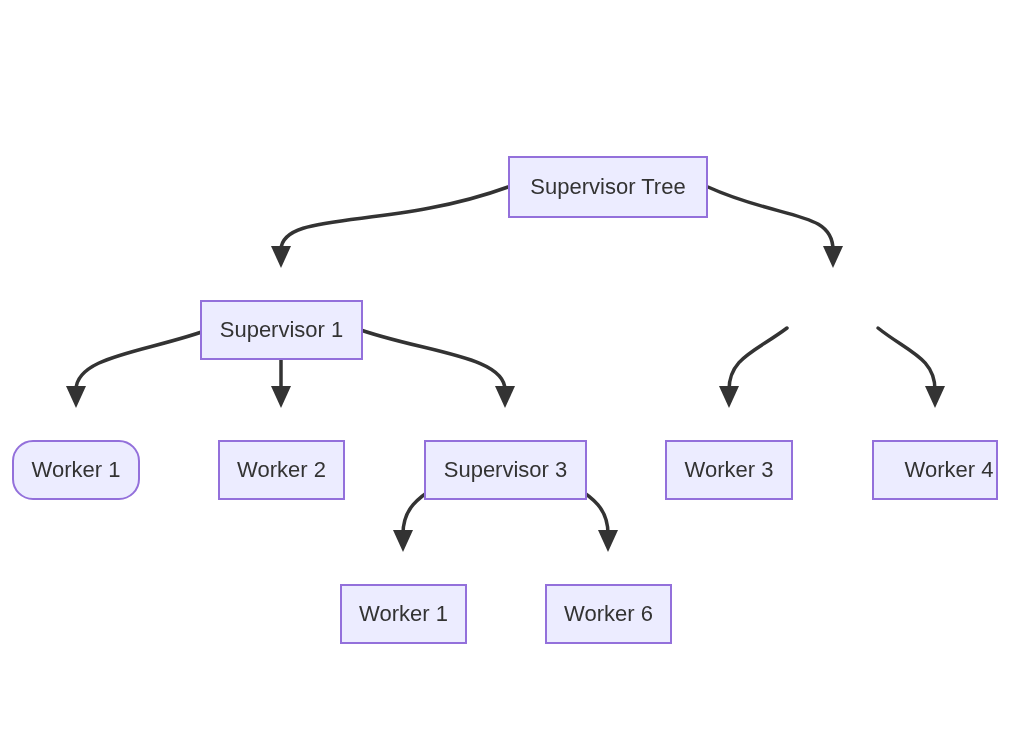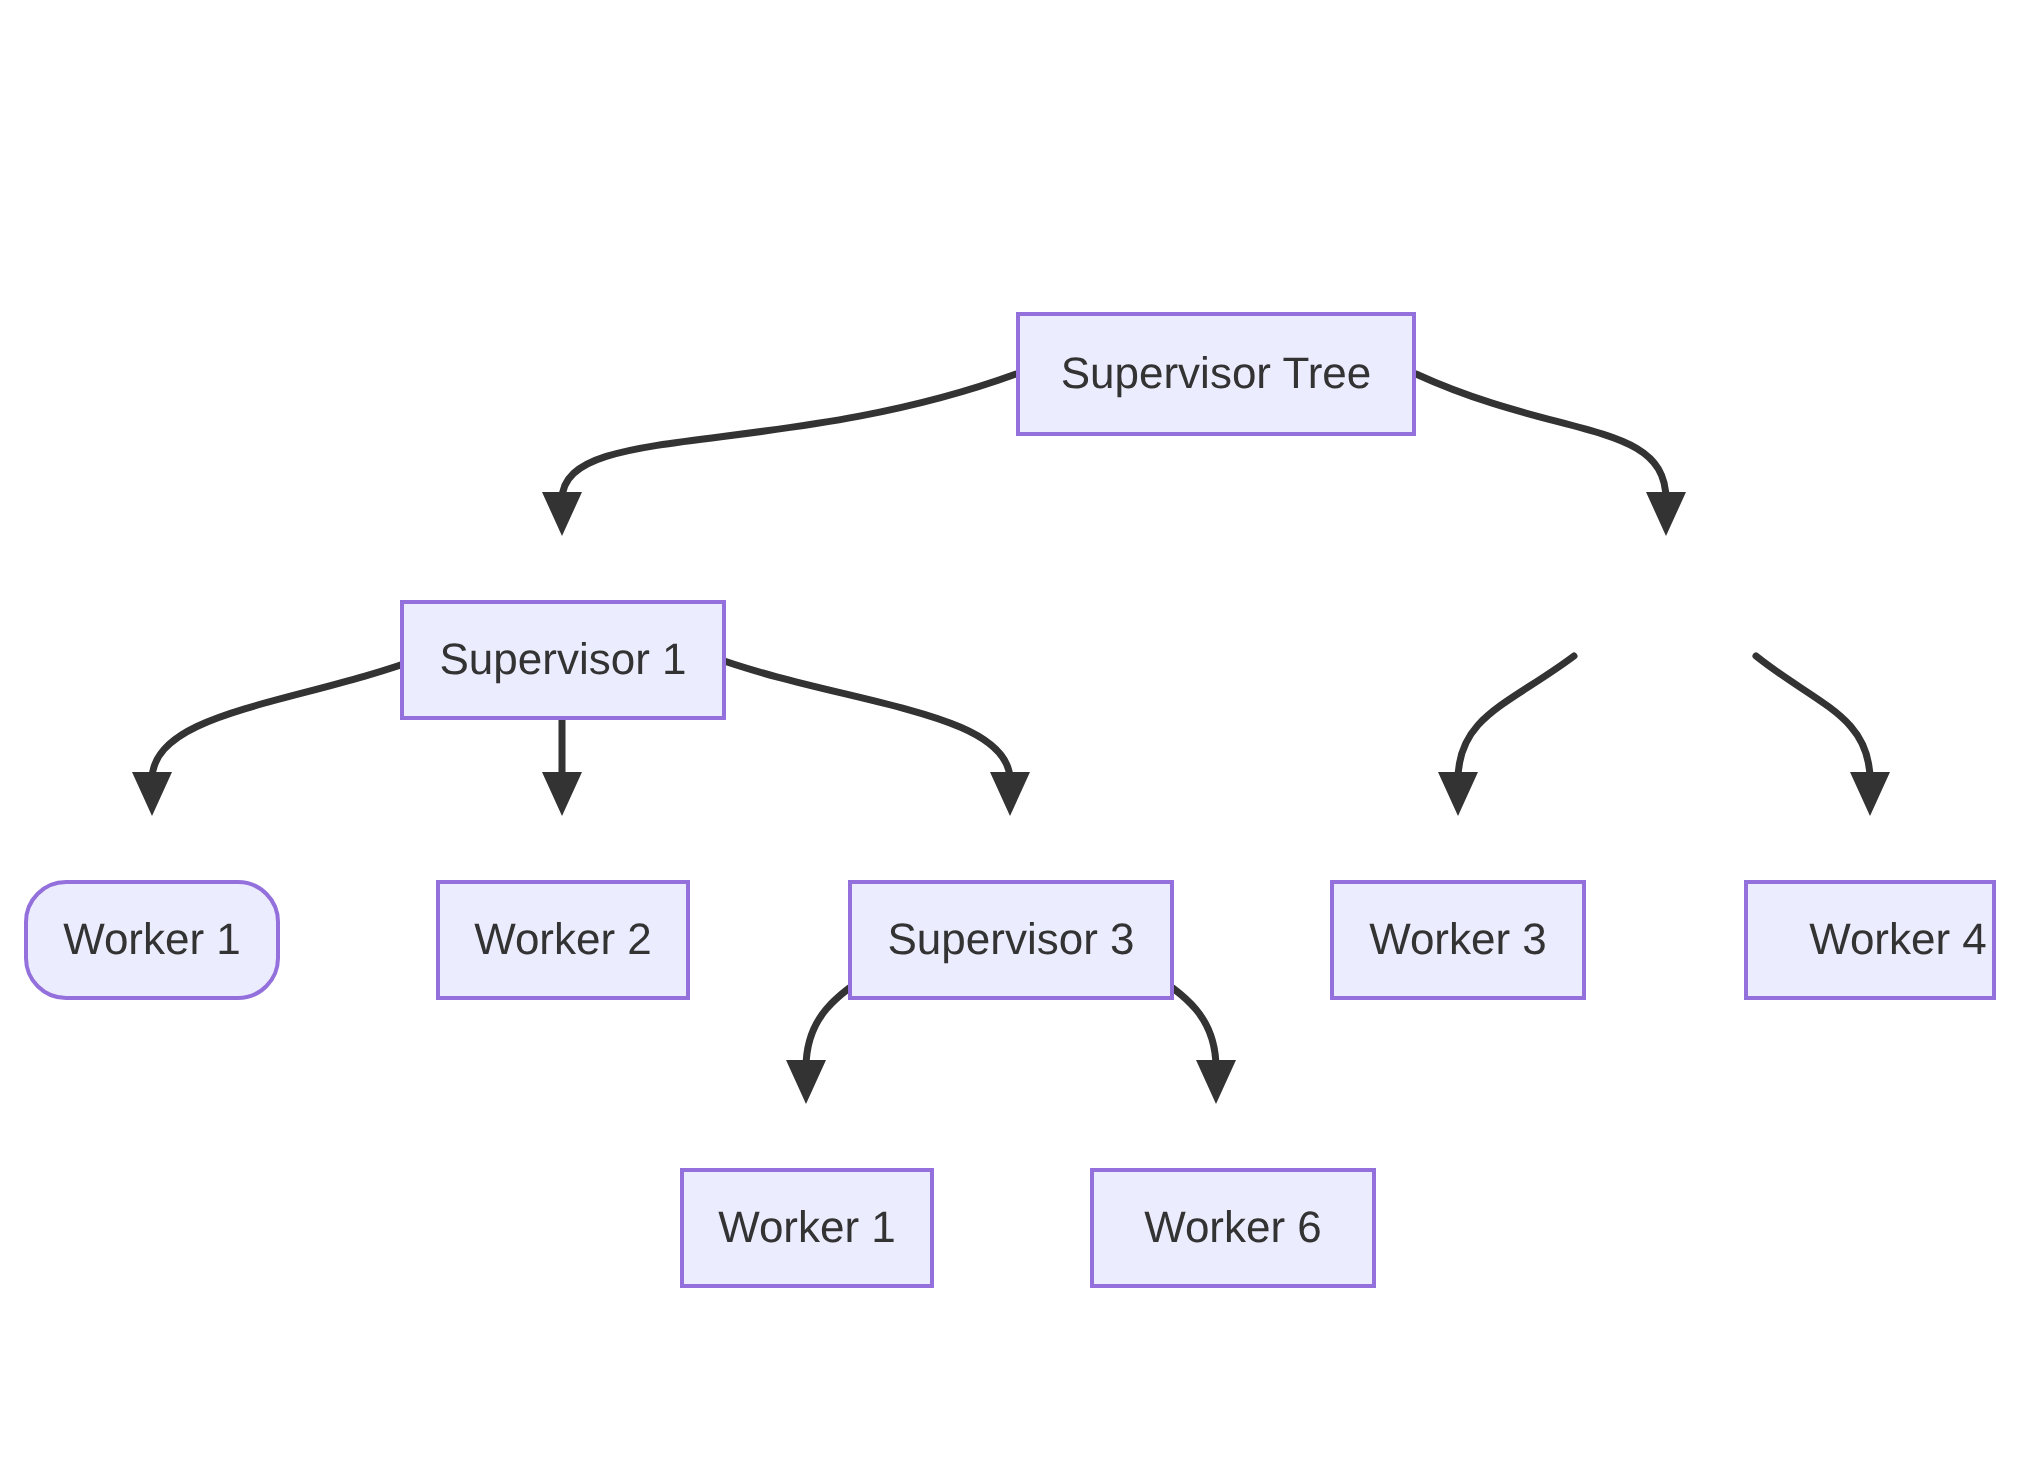--- a/index.html
+++ b/index.html
@@ -53,21 +53,21 @@
   
   .n-root    { left: 508px; top: 124px; width: 200px; height: 62px; }
   .n-sup1    { left: 200px; top: 268px; width: 163px; height: 60px; }
   .n-sup2    { left: 750px; top: 268px; width: 166px; height: 60px; }
   .n-worker1 { left:  12px; top: 408px; width: 128px; height: 60px; border-radius: 21px; }
   .n-worker2 { left: 218px; top: 408px; width: 127px; height: 60px; }
   .n-sup3    { left: 424px; top: 408px; width: 163px; height: 60px; }
   .n-worker3 { left: 665px; top: 408px; width: 128px; height: 60px; }
   .n-worker4 { left: 872px; top: 408px; width: 126px; height: 60px; padding-left: 28px; }
   .n-worker5 { left: 340px; top: 552px; width: 127px; height: 60px; }
-  .n-worker6 { left: 545px; top: 552px; width: 143px; height: 60px; }
+  .n-worker6 { left: 545px; top: 552px; width: 127px; height: 60px; }
 </style>
 </head>
 <body>
 
 <div class="canvas">
 
   <svg class="edge-layer" viewBox="0 0 1011 739" xmlns="http://www.w3.org/2000/svg">
 
     <path class="edge-path" d="M508,187 C390,230 281,210 281,250"></path>
     <polygon class="arrowhead" points="271,246 291,246 281,268"></polygon>

